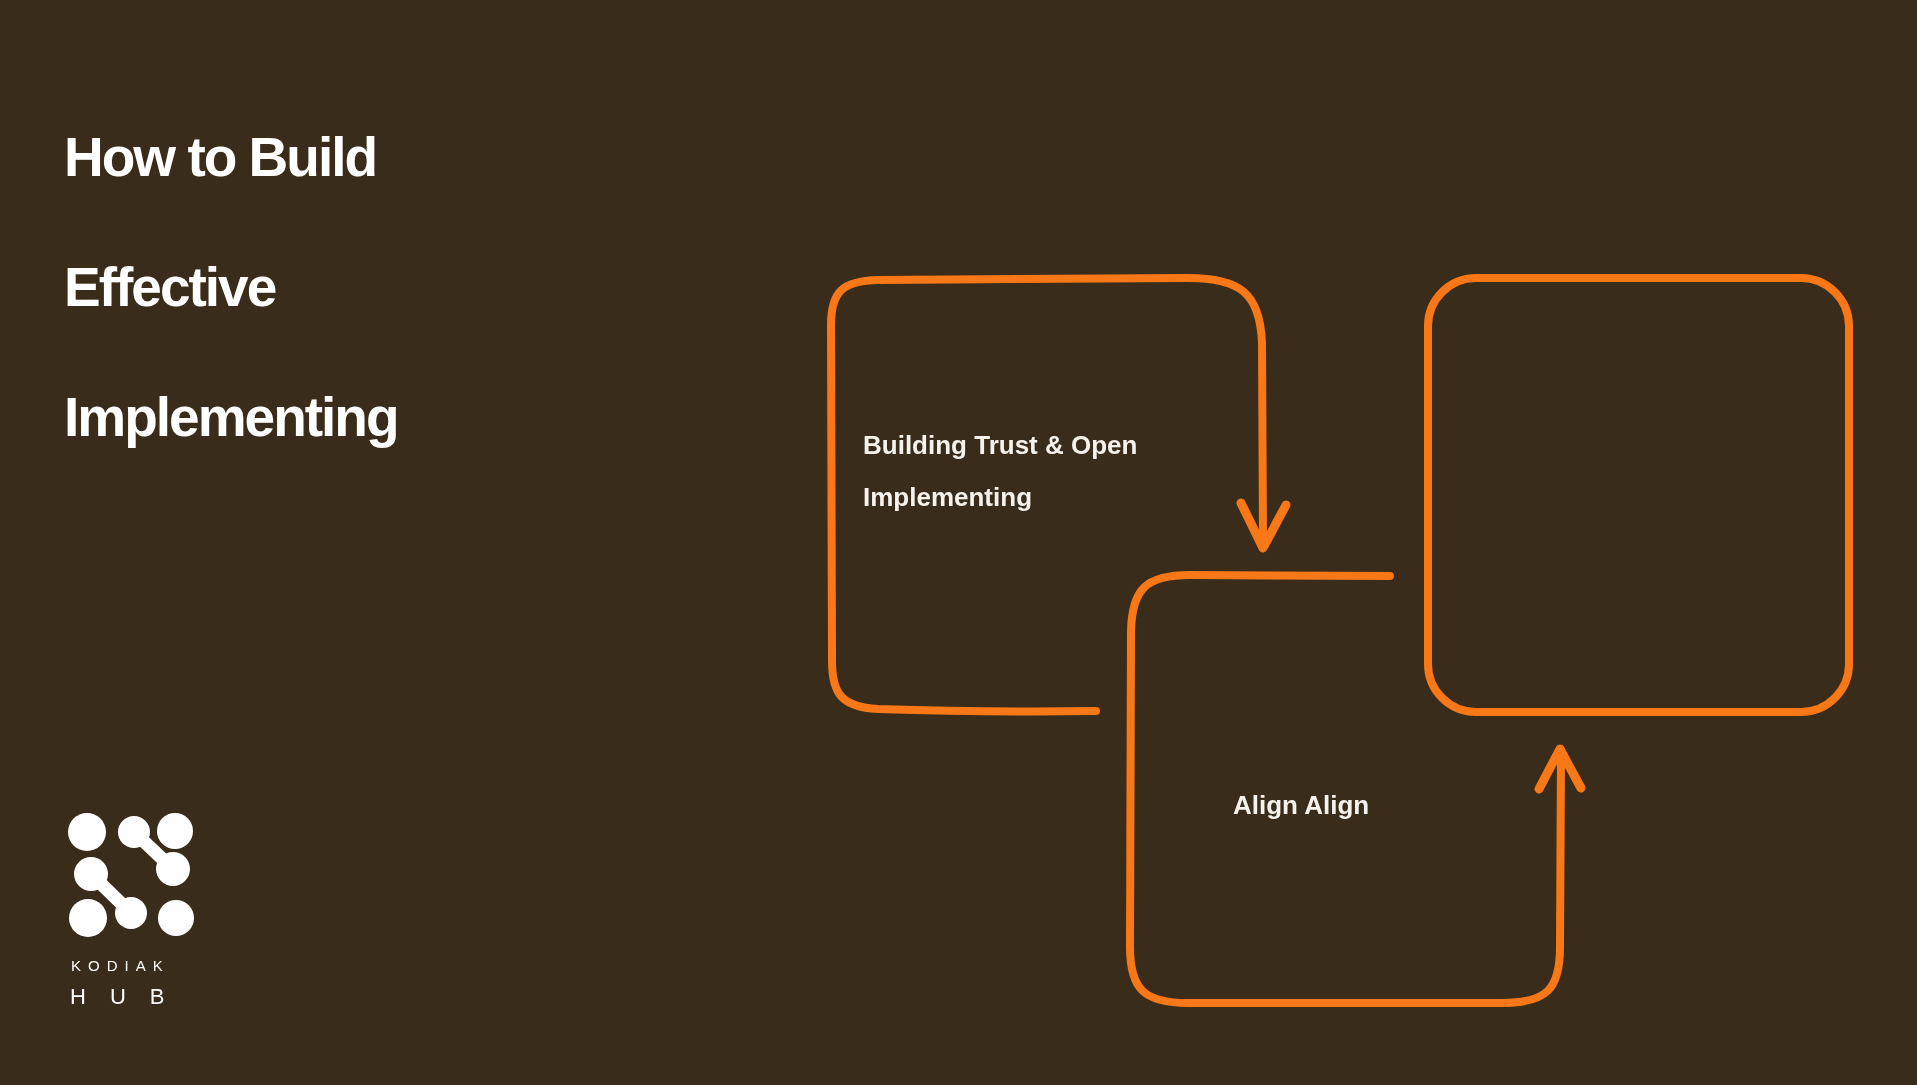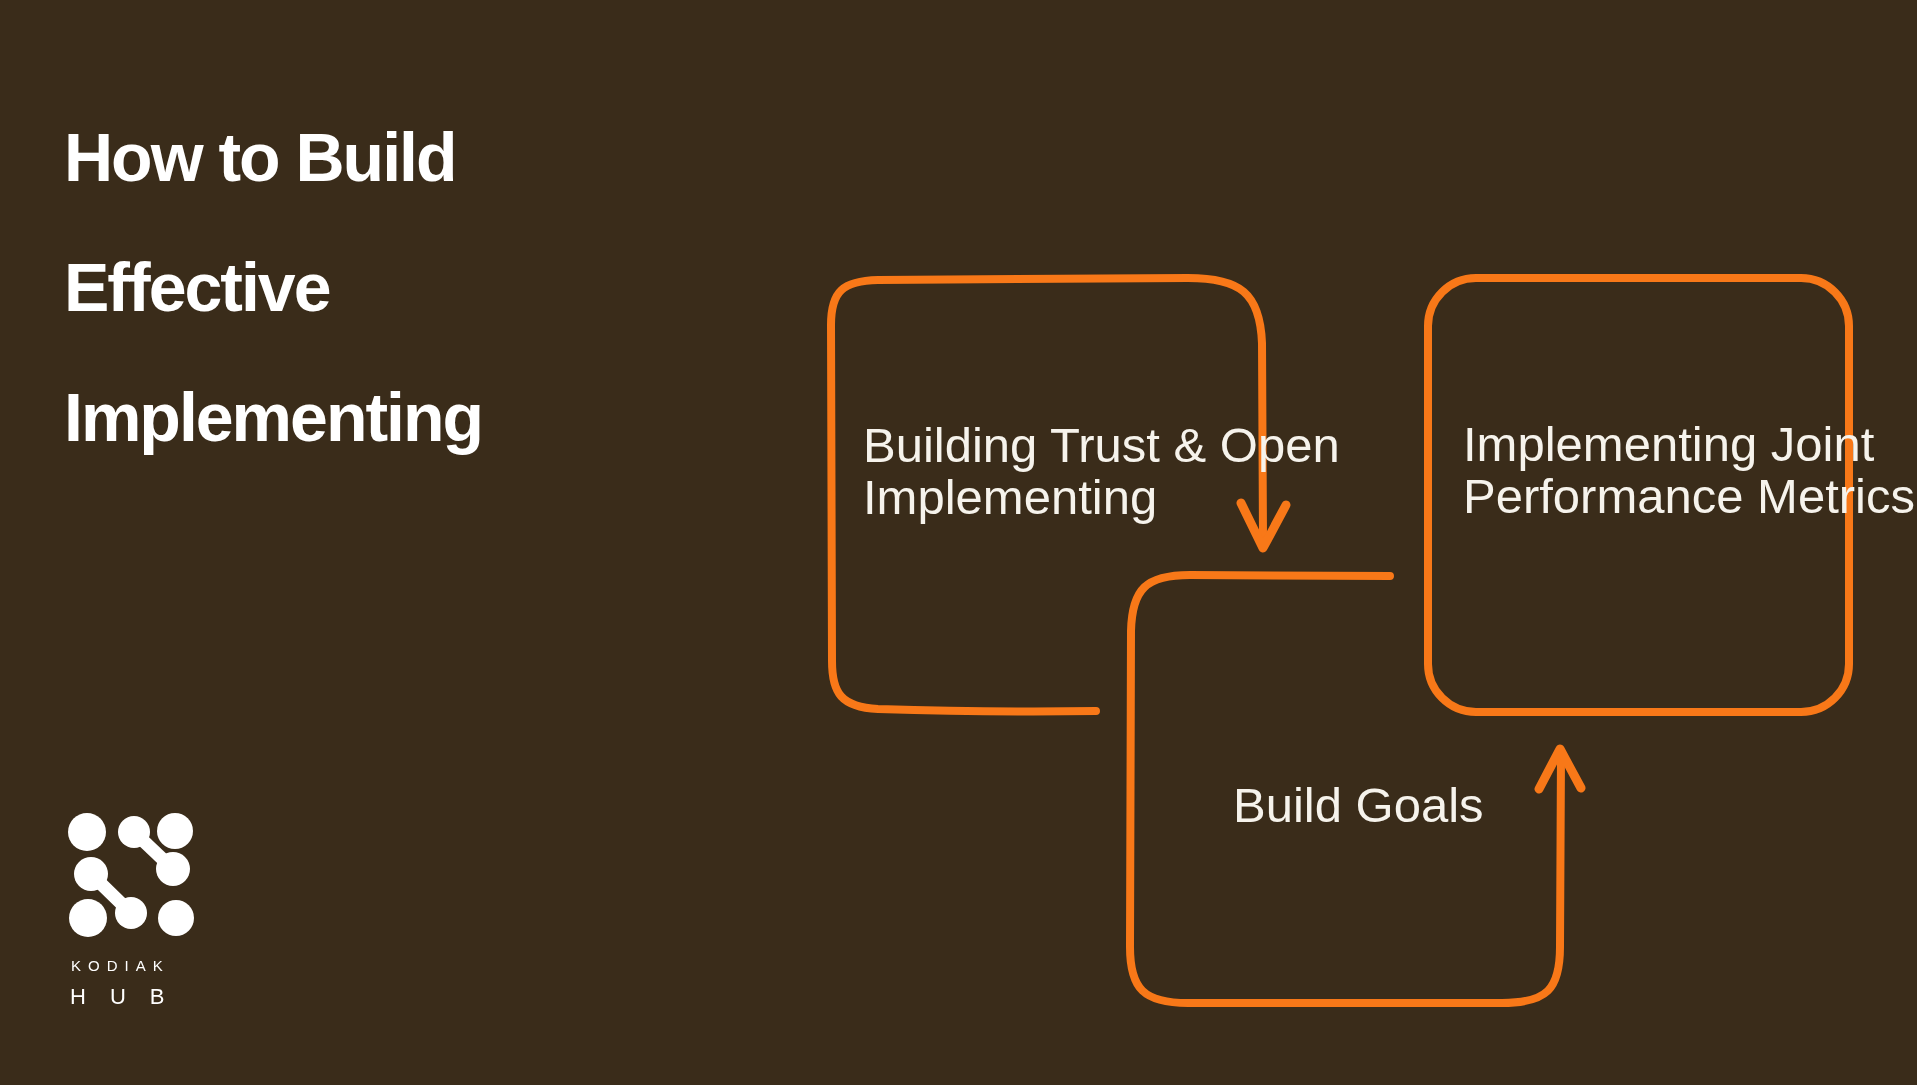--- a/index.html
+++ b/index.html
@@ -9,32 +9,32 @@
     --label-text:#F6F3EC;
     --logo:#FFFFFF;
   }
   *{margin:0;padding:0;box-sizing:border-box;}
   html,body{width:1917px;height:1085px;overflow:hidden;}
   body{background:var(--background);font-family:"Liberation Sans",sans-serif;}
   .slide{position:relative;width:1917px;height:1085px;background:var(--background);}
 
   .title{
     position:absolute;left:64px;top:92px;
-    font-size:68px;line-height:130px;font-weight:600;letter-spacing:-2px;
+    font-size:55px;line-height:130px;font-weight:600;letter-spacing:-2px;
     color:var(--title-text);
   }
   .title span{display:block;white-space:nowrap;}
 
   .diagram-svg{position:absolute;left:0;top:0;width:1917px;height:1085px;}
   .outline{fill:none;stroke:var(--accent);stroke-width:8;stroke-linecap:round;stroke-linejoin:round;}
   .arrowhead{fill:none;stroke:var(--accent);stroke-width:9;stroke-linecap:round;stroke-linejoin:round;}
 
   .box-label{
     position:absolute;color:var(--label-text);
-    font-size:49px;line-height:52px;font-weight:400;letter-spacing:0;
+    font-size:26px;line-height:52px;font-weight:700;letter-spacing:0;
   }
   .box-label span{display:block;white-space:nowrap;}
   .label-trust{left:863px;top:419px;}
   .label-metrics{left:1463px;top:418px;}
   .label-goals{left:1233px;top:779px;}
 
   .logo{position:absolute;left:0;top:0;}
   .logo-mark{position:absolute;left:60px;top:806px;width:150px;height:136px;}
   .logo-dot{fill:var(--logo);}
   .logo-bar{stroke:var(--logo);stroke-width:13;stroke-linecap:round;}
@@ -82,27 +82,23 @@
 
     <rect class="outline" x="1428" y="278" width="421" height="434" rx="48" ry="48"></rect>
   </svg>
 
   <div class="box-label label-trust">
     <span>Building Trust &amp; Open</span>
     <span>Implementing</span>
   </div>
 
   <div class="box-label label-goals">
-    <span>Build Goals</span>
+    <span>Align Align</span>
   </div>
 
-  <div class="box-label label-metrics">
-    <span>Implementing Joint</span>
-    <span>Performance Metrics</span>
-  </div>
 
   <div class="logo">
     <svg class="logo-mark" viewBox="60 806 150 136" xmlns="http://www.w3.org/2000/svg" aria-hidden="true">
       <line class="logo-bar" x1="134" y1="832" x2="173" y2="869"></line>
       <line class="logo-bar" x1="91" y1="874" x2="131" y2="913"></line>
       <circle class="logo-dot" cx="87" cy="832" r="19"></circle>
       <circle class="logo-dot" cx="134" cy="832" r="16"></circle>
       <circle class="logo-dot" cx="175" cy="831" r="18"></circle>
       <circle class="logo-dot" cx="91" cy="874" r="17"></circle>
       <circle class="logo-dot" cx="173" cy="869" r="17"></circle>

